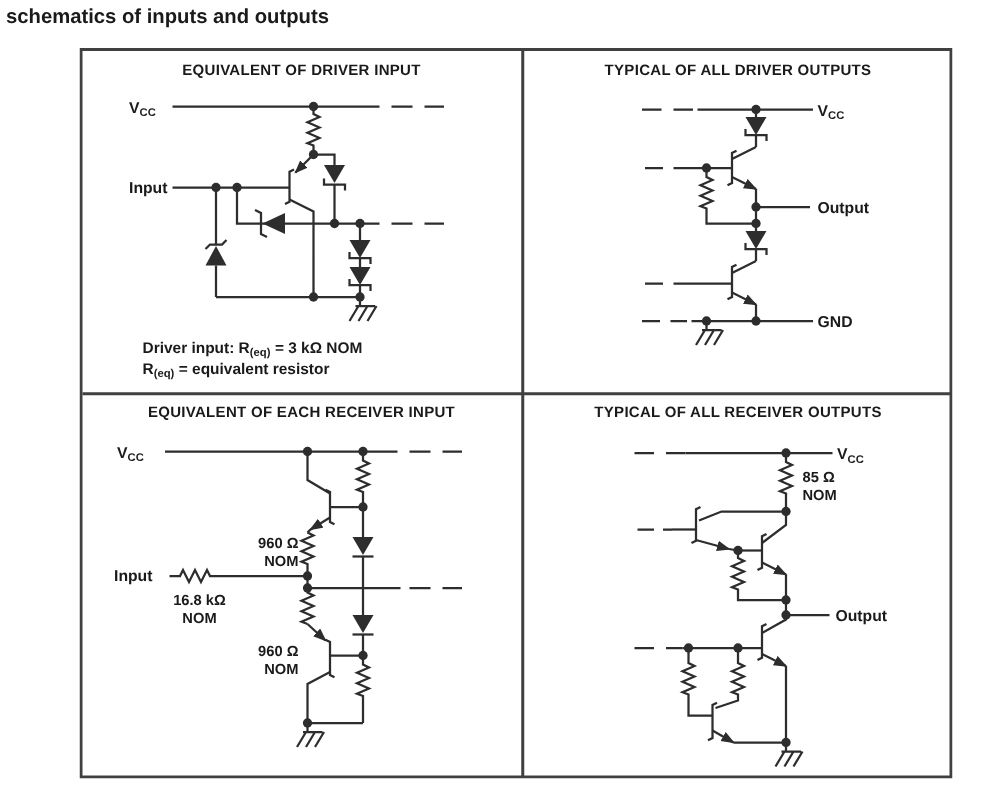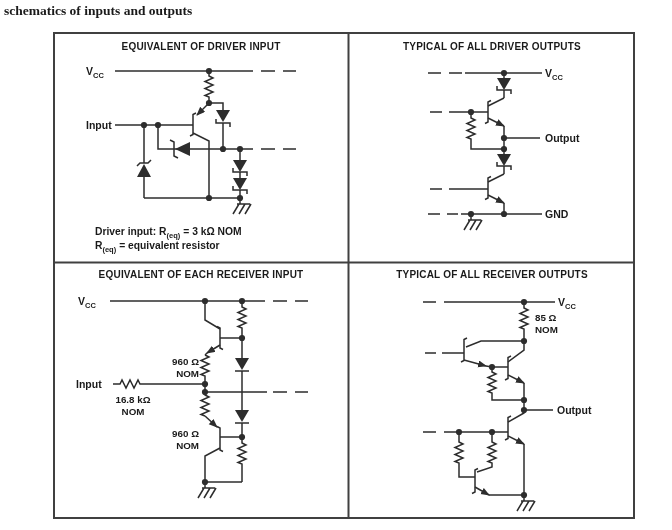--- a/index.html
+++ b/index.html
@@ -1,20 +1,20 @@
 <!DOCTYPE html>
 <html style="--line: #2d2d2d; --text: #1a1a1a; --border: #404040;"><head>
 <meta charset="utf-8">
 <style>
   :root{
     --line:#2d2d2d; --text:#1a1a1a; --border:#404040;
   }
   html,body{margin:0;padding:0;background:#ffffff;}
   body{width:672px;height:530px;position:relative;font-family:"Liberation Sans",sans-serif;overflow:hidden;}
-  .heading{position:absolute;left:4px;top:3px;font-size:13.5px;font-weight:bold;color:var(--text);font-family:Liberation Serif, serif;}
+  .heading{position:absolute;left:4px;top:3px;font-size:13.5px;font-weight:bold;color:var(--text);}
   .figwrap{position:absolute;left:53px;top:32px;}
   svg{display:block;}
   .wire{stroke:var(--line);stroke-width:1.5;fill:none;}
   .thick{stroke:var(--border);stroke-width:2;fill:none;}
   .dot{fill:var(--line);stroke:none;}
   .blk{fill:var(--line);stroke:none;}
   text{fill:var(--text);font-weight:bold;}
   .qtitle{font-size:10px;text-anchor:middle;letter-spacing:.2px;}
   .lbl{font-size:10.5px;}
   .sub{font-size:7.5px;}

